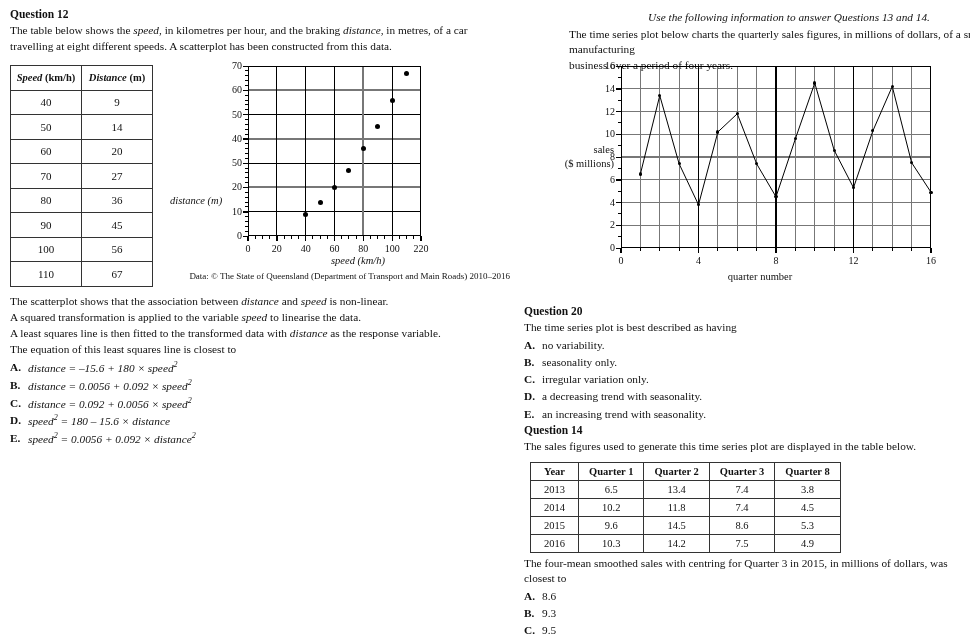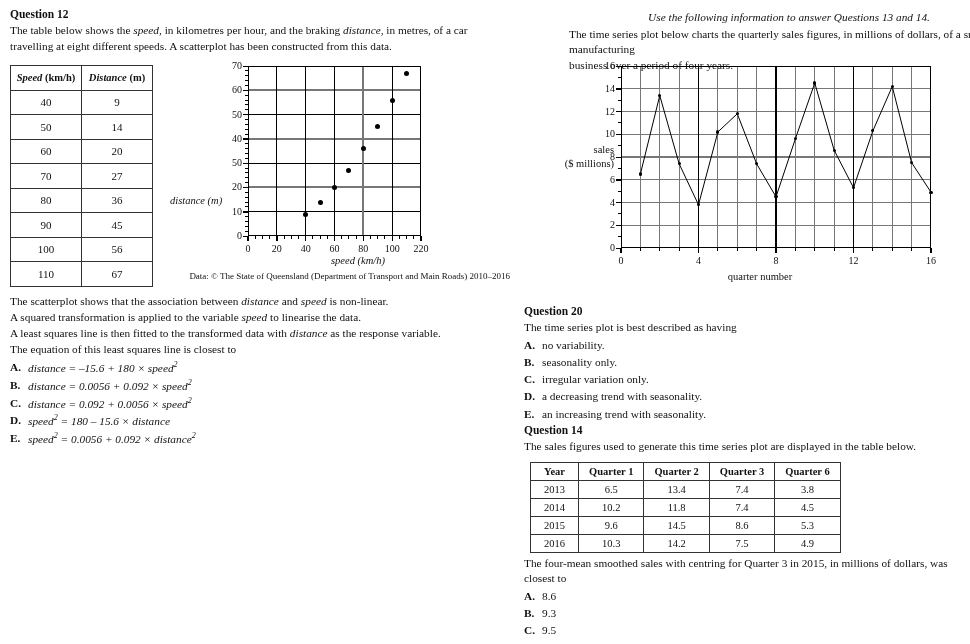--- a/index.html
+++ b/index.html
@@ -398,21 +398,21 @@
   <div class="ptext">The sales figures used to generate this time series plot are displayed in the table below.</div>
 </div>
 
 <table class="grid" id="sales-table">
   <thead>
     <tr>
       <th>Year</th>
       <th>Quarter 1</th>
       <th>Quarter 2</th>
       <th>Quarter 3</th>
-      <th>Quarter 6</th>
+      <th>Quarter 8</th>
     </tr>
   </thead>
   <tbody>
     <tr>
       <td>2013</td>
       <td>6.5</td>
       <td>13.4</td>
       <td>7.4</td>
       <td>3.8</td>
     </tr>

